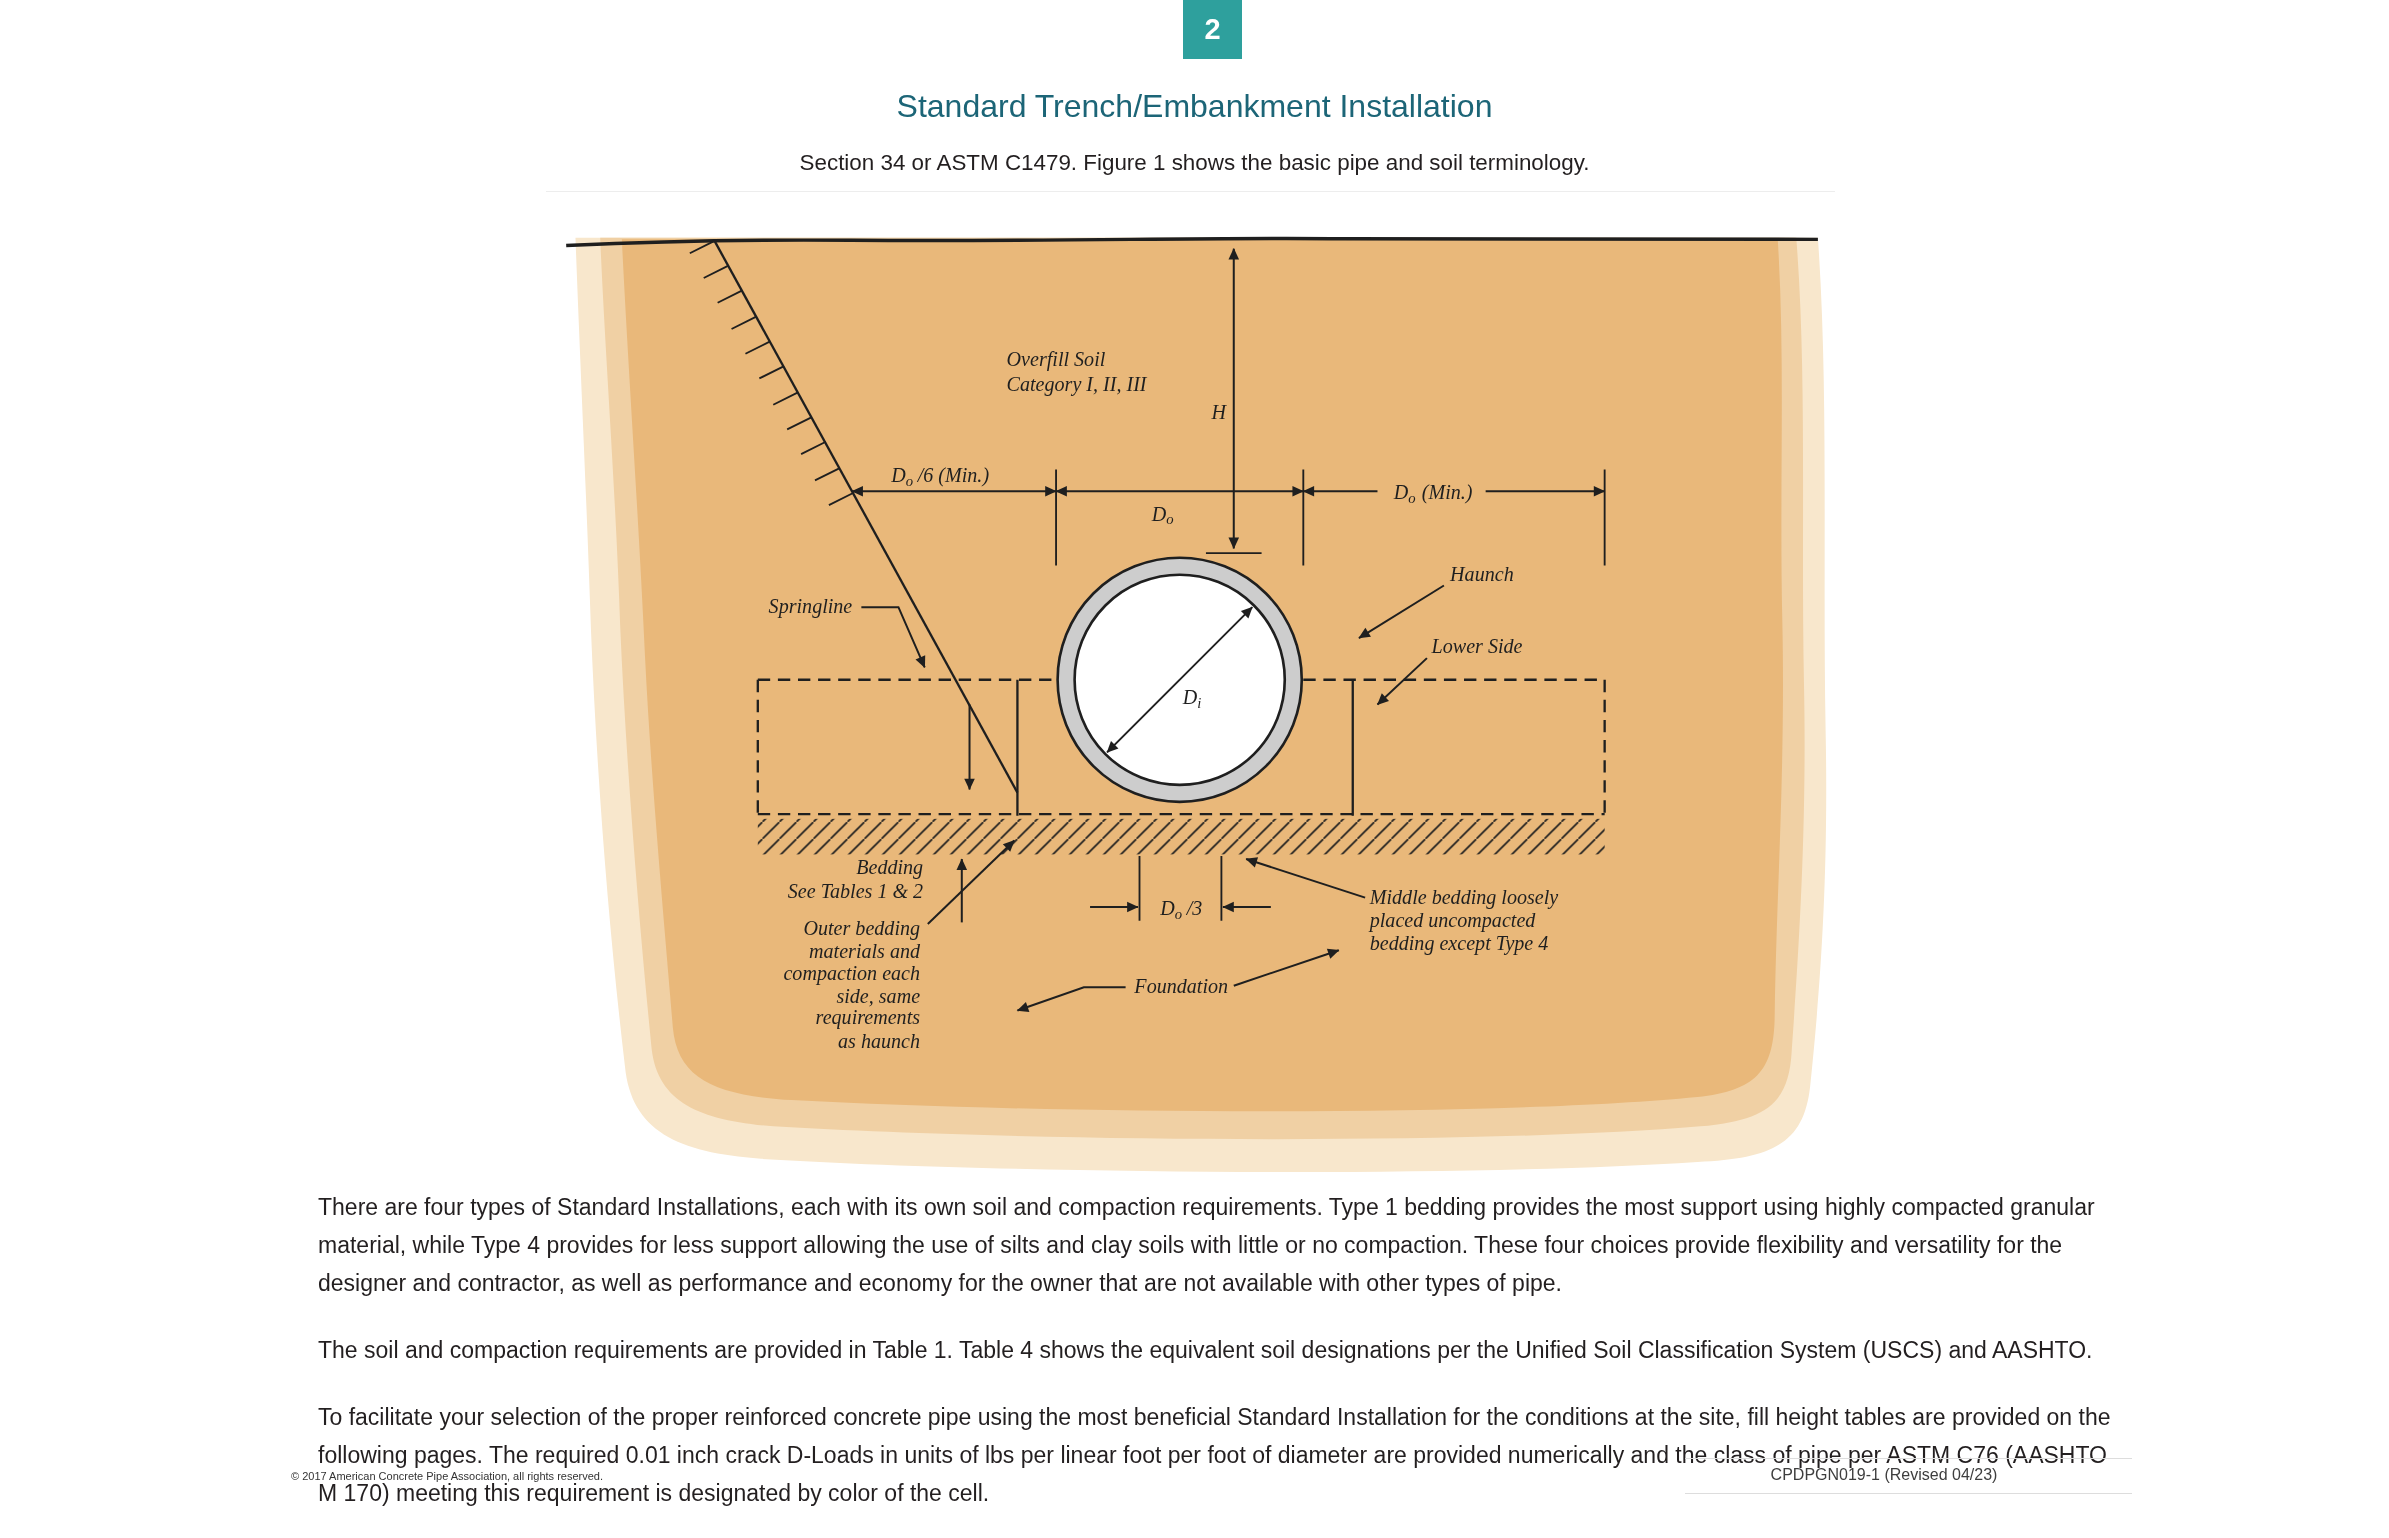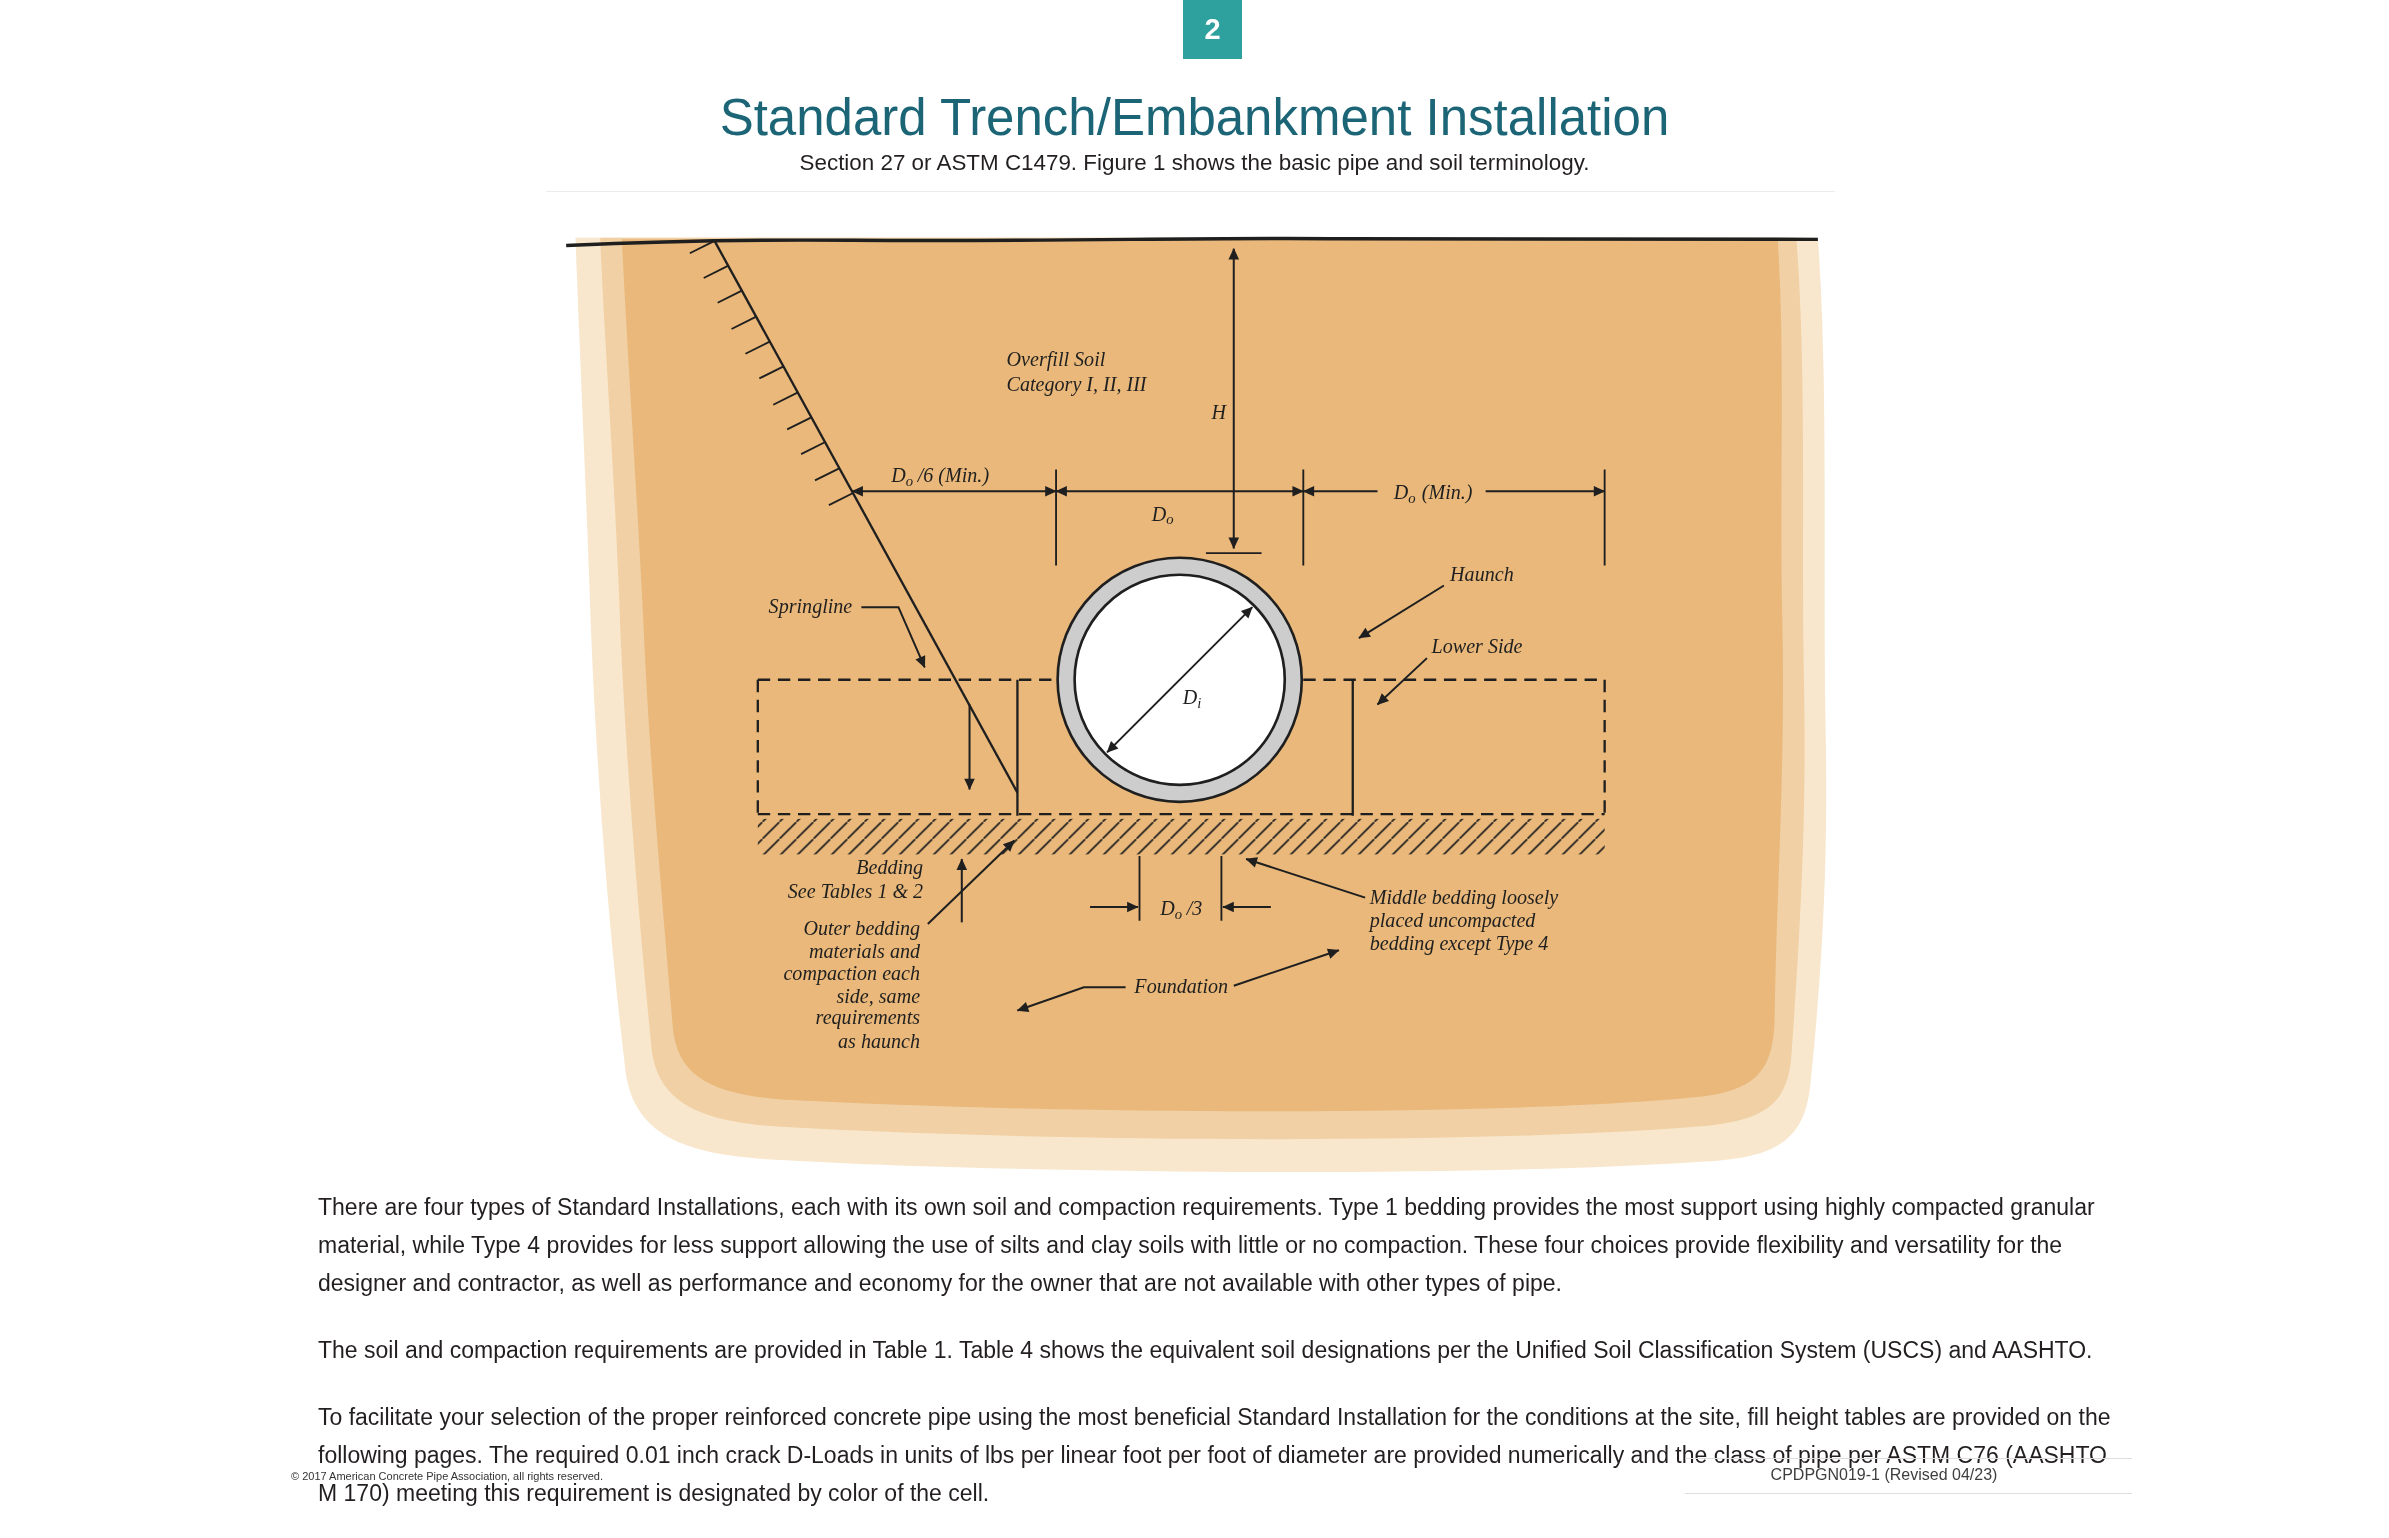--- a/index.html
+++ b/index.html
@@ -9,21 +9,21 @@
   }
 
   
   .badge {
     position:absolute; left:1183px; top:0; width:59px; height:59px;
     background:var(--accent,#2EA09D); color:#fff; font-size:29px; font-weight:bold;
     display:flex; align-items:center; justify-content:center;
   }
   .title {
     position:absolute; left:0; right:0; top:88px; text-align:center;
-    font-size:51px; color:var(--title-teal,#1C6577); font-weight:400;
+    font-size:32px; color:var(--title-teal,#1C6577); font-weight:400;
   }
   .subtitle {
     position:absolute; left:0; right:0; top:147px; text-align:center;
     font-size:22.4px; line-height:31px; color:var(--text,#231F20);
   }
 
   
   .fig-topline { position:absolute; left:546px; top:191px; width:1289px; height:0.8px; background:#ededed; }
   .figure { position:absolute; left:541px; top:193px; width:1299px; height:989px; }
   .figure .wash3   { fill:var(--soil-light,#F8E7CC); }
@@ -66,21 +66,21 @@
 
 <div class="page">
 
   <div class="badge">
     <span>2</span>
   </div>
 
   <h1 class="title" style="margin:0;">Standard Trench/Embankment Installation</h1>
 
   <div class="subtitle">
-    <div>Section 27 or ASTM C1479. Figure 1 shows the basic pipe and soil terminology.</div>
+    <div>Section 34 or ASTM C1479. Figure 1 shows the basic pipe and soil terminology.</div>
   </div>
 
   <div class="fig-topline"></div>
 
   <svg class="figure" viewBox="0 0 840 640">
     <defs>
       <marker id="arr" viewBox="0 0 10 10" refX="8.6" refY="5" markerWidth="9" markerHeight="9" markerUnits="userSpaceOnUse" orient="auto-start-reverse">
         <path d="M0.8,1.2 L9,5 L0.8,8.8 Z"></path>
       </marker>
       <pattern id="hatchP" width="11" height="11" patternUnits="userSpaceOnUse">

